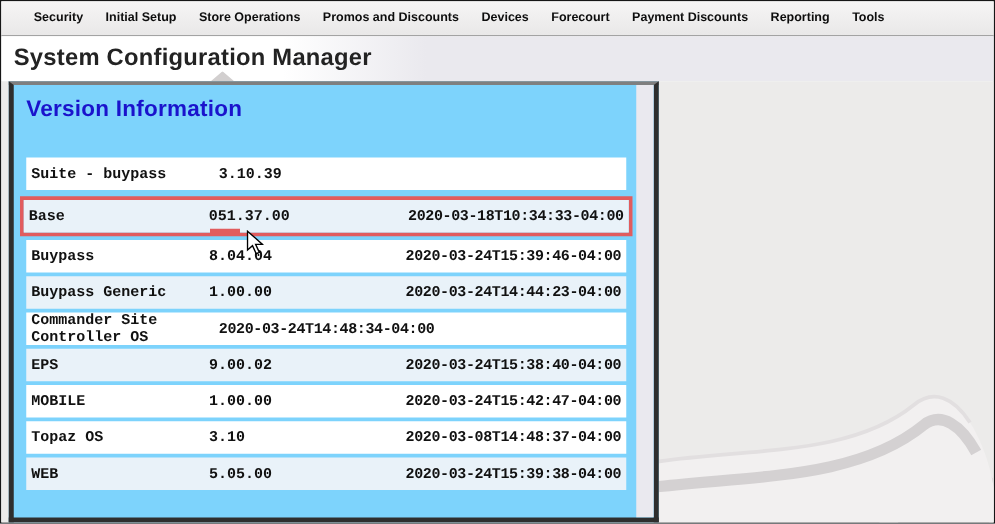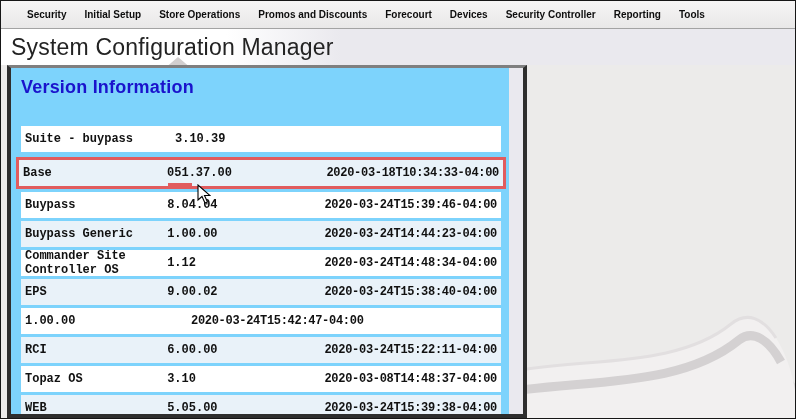--- a/index.html
+++ b/index.html
@@ -17,21 +17,21 @@
     display:flex; align-items:stretch; padding-left:17px;
     font-size:10px; font-weight:bold; color:#0d0d0d;
   }
   .menu-item { padding:0 9px; line-height:27px; white-space:nowrap; cursor:default; position:relative; }
 
   
   .band {
     position:absolute; left:0; top:28px; right:0; height:36px;
     background:linear-gradient(90deg,#ffffff 0px,#ffffff 225px,#eae9ee 340px,#eae9ee 100%);
   }
-  .page-title { font-size:23px; font-weight:400; color:#232323; line-height:36px; margin-left:10px; letter-spacing:0.2px; }
+  .page-title { font-size:19px; font-weight:700; color:#232323; line-height:36px; margin-left:10px; letter-spacing:0.2px; }
 
   
   .content { position:absolute; left:0; top:64px; right:0; bottom:0; background:#ecebea; }
   .swoosh { position:absolute; right:0; bottom:0; }
   .notch {
     position:absolute; left:164px; top:-8px; width:26px; height:8px;
     background:#d2cfcf; clip-path:polygon(14% 100%, 50% 0, 86% 100%, 0 100%);
   }
 
   
@@ -70,23 +70,23 @@
 </head>
 <body>
 
 <div class="screen">
 
   <div class="menubar">
       <div class="menu-item">Security</div>
       <div class="menu-item">Initial Setup</div>
       <div class="menu-item">Store Operations</div>
       <div class="menu-item">Promos and Discounts</div>
+      <div class="menu-item">Devices</div>
       <div class="menu-item">Forecourt</div>
-      <div class="menu-item">Devices</div>
-      <div class="menu-item">Security Controller</div>
+      <div class="menu-item">Payment Discounts</div>
       <div class="menu-item">Reporting</div>
       <div class="menu-item">Tools</div>
     </div>
 
   <div class="band">
     <div class="page-title">System Configuration Manager</div>
   </div>
 
   <div class="content">
     <div class="notch"></div>
@@ -120,36 +120,31 @@
           <div class="cell version"><span>8.04.04</span></div>
           <div class="cell stamp">2020-03-24T15:39:46-04:00</div>
         </div>
         <div class="vrow alt">
           <div class="cell name">Buypass Generic</div>
           <div class="cell version"><span>1.00.00</span></div>
           <div class="cell stamp">2020-03-24T14:44:23-04:00</div>
         </div>
         <div class="vrow">
           <div class="cell name">Commander Site Controller OS</div>
-          <div class="cell version"><span>1.12</span></div>
           <div class="cell stamp">2020-03-24T14:48:34-04:00</div>
         </div>
         <div class="vrow alt">
           <div class="cell name">EPS</div>
           <div class="cell version"><span>9.00.02</span></div>
           <div class="cell stamp">2020-03-24T15:38:40-04:00</div>
         </div>
         <div class="vrow">
+          <div class="cell name">MOBILE</div>
           <div class="cell version"><span>1.00.00</span></div>
           <div class="cell stamp">2020-03-24T15:42:47-04:00</div>
-        </div>
-        <div class="vrow alt">
-          <div class="cell name">RCI</div>
-          <div class="cell version"><span>6.00.00</span></div>
-          <div class="cell stamp">2020-03-24T15:22:11-04:00</div>
         </div>
         <div class="vrow">
           <div class="cell name">Topaz OS</div>
           <div class="cell version"><span>3.10</span></div>
           <div class="cell stamp">2020-03-08T14:48:37-04:00</div>
         </div>
         <div class="vrow alt">
           <div class="cell name">WEB</div>
           <div class="cell version"><span>5.05.00</span></div>
           <div class="cell stamp">2020-03-24T15:39:38-04:00</div>

